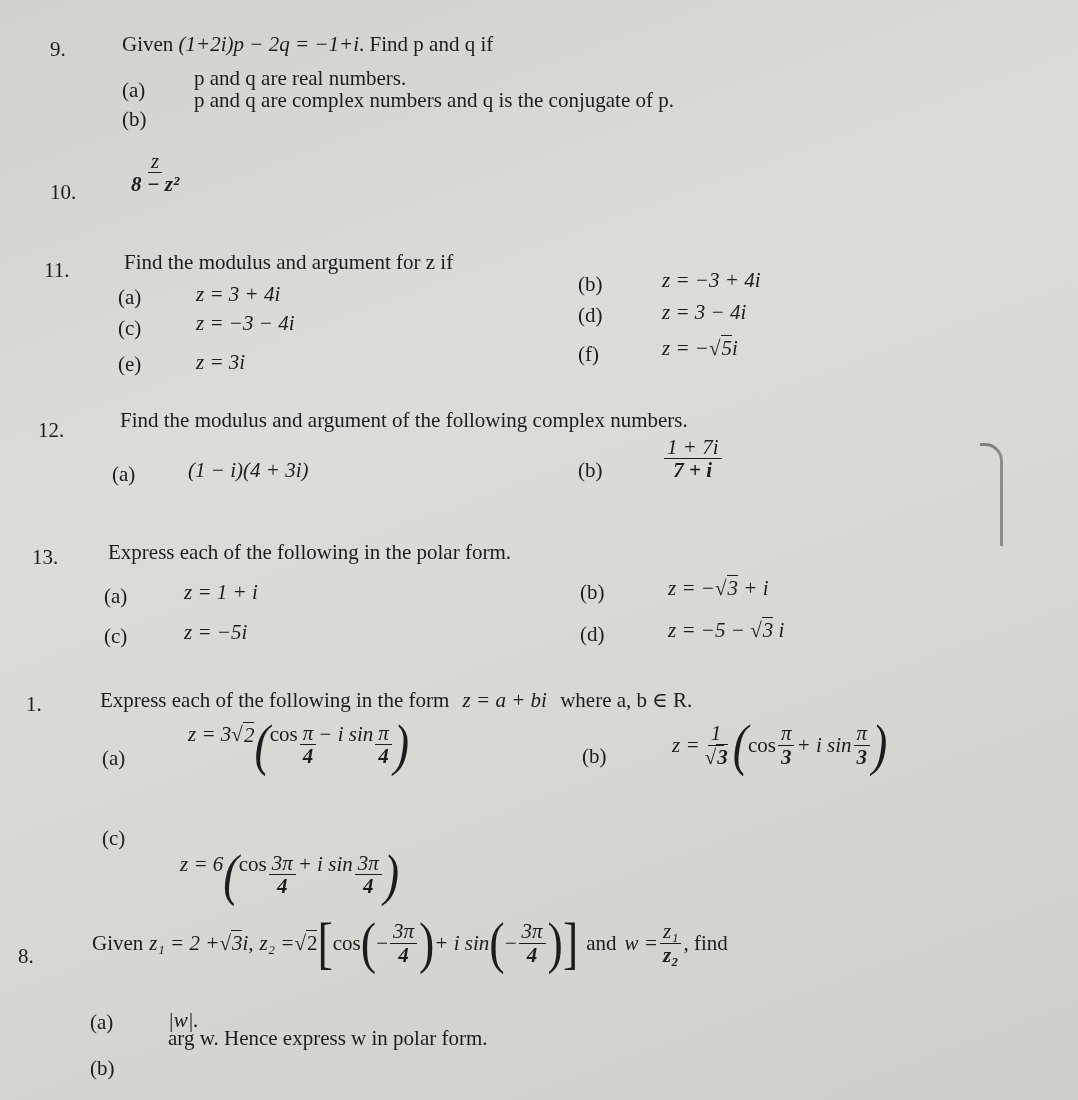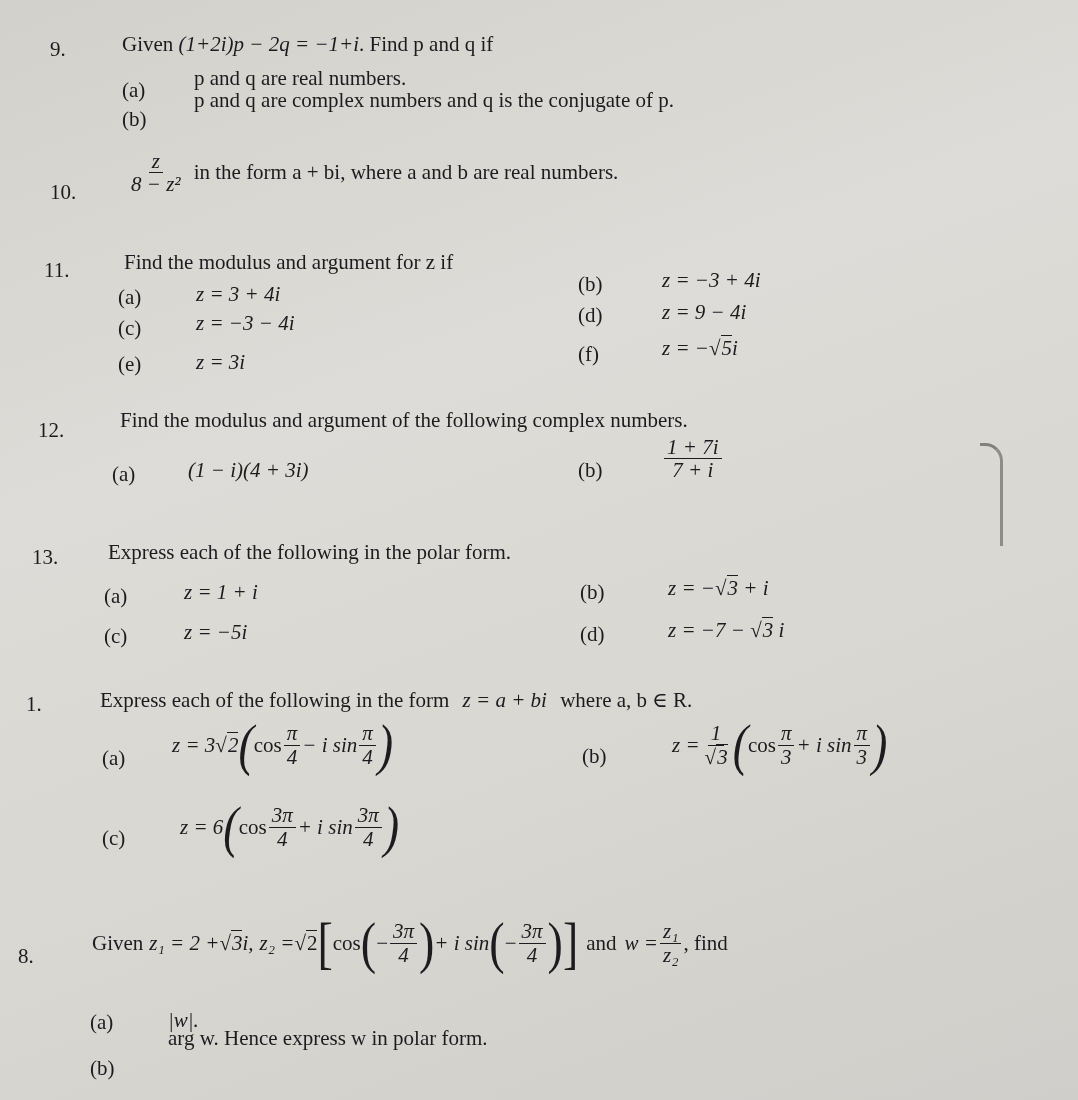--- a/index.html
+++ b/index.html
@@ -9,21 +9,21 @@
     font-family: "Liberation Serif", "DejaVu Serif", serif;
     color:#1c1c1f;
   }
   .abs { position:absolute; white-space:nowrap; }
   .num { font-size:21px; }
   .txt { font-size:21px; }
   .lbl { font-size:21px; }
   .m { font-style:italic; }
   .frac { display:inline-flex; flex-direction:column; align-items:center; vertical-align:middle; line-height:1.05; margin:0 2px; }
   .frac .n { border-bottom:1.6px solid #1c1c1f; padding:0 3px; }
-  .frac .d { padding:0 3px; }
+  .frac .d { padding:0 3px;font-weight:bold; }
   .big { font-size:46px; font-weight:300; vertical-align:middle; line-height:1; transform:scaleY(1.25); display:inline-block; }
   .sq { border-top:1.6px solid #1c1c1f; padding-left:1px; }
   .mark { position:absolute; left:980px; top:443px; width:20px; height:100px;
           border-top:3px solid #6a6a6a; border-right:3px solid #7a7a7a; border-top-right-radius:18px; opacity:.8; }
 </style>
 </head>
 <body>
 
 <div class="abs num" style="left:50px;top:37px">9.</div>
 <div class="abs txt" style="left:122px;top:32px">
@@ -34,33 +34,32 @@
 <div class="abs txt" style="left:194px;top:66px">p and q are real numbers.</div>
 <div class="abs lbl" style="left:122px;top:107px">(b)</div>
 <div class="abs txt" style="left:194px;top:88px">p and q are complex numbers and q is the conjugate of p.</div>
 
 <div class="abs num" style="left:50px;top:180px">10.</div>
 <div class="abs txt" style="left:118px;top:150px;display:flex;align-items:center">
   <span class="frac m" style="margin:0 10px">
     <span class="n">z</span>
     <span class="d">8 − z²</span>
   </span>
-  <span>in the form a + bi, where a and b are real numbers.</span>
 </div>
 
 <div class="abs num" style="left:44px;top:258px">11.</div>
 <div class="abs txt" style="left:124px;top:250px">Find the modulus and argument for z if</div>
 <div class="abs lbl" style="left:118px;top:285px">(a)</div>
 <div class="abs txt m" style="left:196px;top:282px">z = 3 + 4i</div>
 <div class="abs lbl" style="left:578px;top:272px">(b)</div>
 <div class="abs txt m" style="left:662px;top:268px">z = −3 + 4i</div>
 <div class="abs lbl" style="left:118px;top:316px">(c)</div>
 <div class="abs txt m" style="left:196px;top:311px">z = −3 − 4i</div>
 <div class="abs lbl" style="left:578px;top:303px">(d)</div>
-<div class="abs txt m" style="left:662px;top:300px">z = 9 − 4i</div>
+<div class="abs txt m" style="left:662px;top:300px">z = 3 − 4i</div>
 <div class="abs lbl" style="left:118px;top:352px">(e)</div>
 <div class="abs txt m" style="left:196px;top:350px">z = 3i</div>
 <div class="abs lbl" style="left:578px;top:342px">(f)</div>
 <div class="abs txt m" style="left:662px;top:336px">
   <span>z = −</span>√<span class="sq">5</span><span>i</span>
 </div>
 
 <div class="abs num" style="left:38px;top:418px">12.</div>
 <div class="abs txt" style="left:120px;top:408px">Find the modulus and argument of the following complex numbers.</div>
 <div class="abs lbl" style="left:112px;top:462px">(a)</div>
@@ -79,32 +78,32 @@
 <div class="abs lbl" style="left:104px;top:584px">(a)</div>
 <div class="abs txt m" style="left:184px;top:580px">z = 1 + i</div>
 <div class="abs lbl" style="left:580px;top:580px">(b)</div>
 <div class="abs txt m" style="left:668px;top:576px">
   <span>z = −</span>√<span class="sq">3</span><span> + i</span>
 </div>
 <div class="abs lbl" style="left:104px;top:624px">(c)</div>
 <div class="abs txt m" style="left:184px;top:620px">z = −5i</div>
 <div class="abs lbl" style="left:580px;top:622px">(d)</div>
 <div class="abs txt m" style="left:668px;top:618px">
-  <span>z = −7 − </span>√<span class="sq">3</span><span> i</span>
+  <span>z = −5 − </span>√<span class="sq">3</span><span> i</span>
 </div>
 
 <div class="abs num" style="left:26px;top:692px">1.</div>
 <div class="abs txt" style="left:100px;top:688px">
   <span>Express each of the following in the form</span>
   <span class="m" style="margin:11px 8px">z = a + bi</span>
   <span>where a, b ∈ R.</span>
 </div>
 
 <div class="abs lbl" style="left:102px;top:746px">(a)</div>
-<div class="abs txt m" style="left:172px;top:722px;display:flex;align-items:center">
+<div class="abs txt m" style="left:188px;top:722px;display:flex;align-items:flex-start">
   <span>z = 3</span>√<span class="sq">2</span>
   <span class="big">(</span>
   <span style="font-style:normal">cos</span>
   <span class="frac">
       <span class="n">π</span>
       <span class="d">4</span>
     </span>
   <span> − i sin</span>
   <span class="frac">
       <span class="n">π</span>
@@ -128,21 +127,21 @@
     </span>
   <span> + i sin</span>
   <span class="frac">
       <span class="n">π</span>
       <span class="d">3</span>
     </span>
   <span class="big">)</span>
 </div>
 
 <div class="abs lbl" style="left:102px;top:826px">(c)</div>
-<div class="abs txt m" style="left:180px;top:804px;display:flex;align-items:center">
+<div class="abs txt m" style="left:180px;top:852px;display:flex;align-items:flex-start">
   <span>z = 6</span>
   <span class="big">(</span>
   <span style="font-style:normal">cos</span>
   <span class="frac">
       <span class="n">3π</span>
       <span class="d">4</span>
     </span>
   <span> + i sin</span>
   <span class="frac">
       <span class="n">3π</span>

